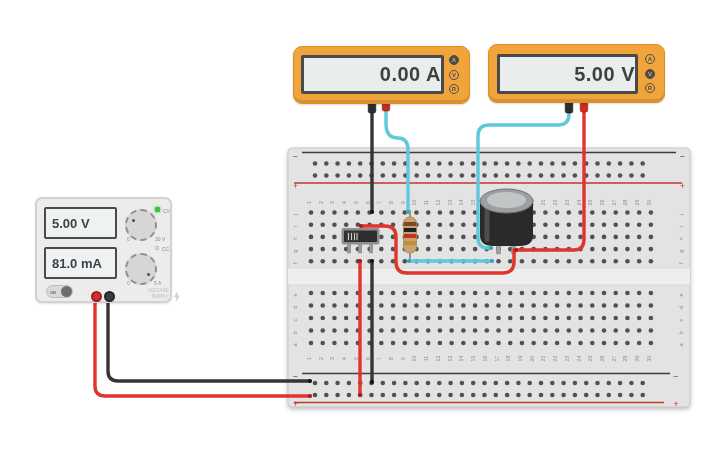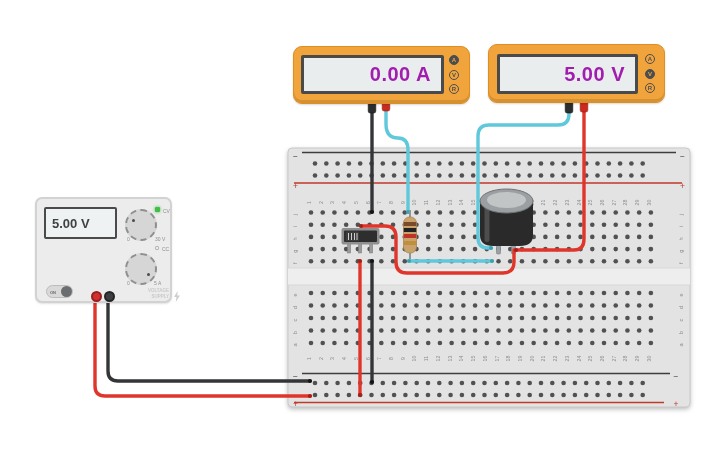--- a/index.html
+++ b/index.html
@@ -4,21 +4,21 @@
 <style>
   html,body{margin:0;padding:0;background:#ffffff;font-family:"Liberation Sans",sans-serif;}
   #canvas{position:relative;width:725px;height:453px;background:#ffffff;overflow:hidden;}
   #wiring{position:absolute;left:0;top:0;}
 
   
   .meter{position:absolute;background:#f2a43c;border:1px solid #e08e1f;border-radius:9px;
          box-shadow:inset 0 -3px 0 rgba(0,0,0,0.12), 0 1px 2px rgba(0,0,0,0.15);}
   .meter .display{position:absolute;background:#e9edee;border:3px solid #4a4a4a;border-radius:2px;
          display:flex;align-items:center;justify-content:flex-end;
-         font-weight:bold;font-size:20px;color:#a21caf;padding-right:10px;box-sizing:border-box;letter-spacing:0.5px;}
+         font-weight:bold;font-size:20px;color:#404040;box-sizing:border-box;letter-spacing:0.5px;}
   .mode-btn{position:absolute;width:10px;height:10px;border-radius:50%;border:1.2px solid #4a4e52;
          color:#4a4e52;font-size:6px;font-weight:bold;display:flex;align-items:center;justify-content:center;
          box-sizing:border-box;background:transparent;line-height:1;}
   .mode-btn.sel{background:#4a4e52;color:#f2a43c;}
 
   
   #psu{position:absolute;left:35px;top:197px;width:137px;height:106px;background:#ececec;
        border:2px solid #d2d2d2;border-radius:7px;box-sizing:border-box;box-shadow:0 1px 2px rgba(0,0,0,0.12);}
   .psu-display{position:absolute;left:7px;width:73px;height:32px;background:#eef2f2;border:2.5px solid #4a4a4a;
        border-radius:2px;box-sizing:border-box;display:flex;align-items:center;padding-left:6px;
@@ -652,20 +652,21 @@
 
   <div class="meter" style="left:488px;top:44px;width:175px;height:57px;">
     <div class="display" style="left:8px;top:9px;width:141px;height:40px;">5.00 V</div>
     <div class="mode-btn" style="left:156px;top:9px;">A</div>
     <div class="mode-btn sel" style="left:156px;top:23.5px;">V</div>
     <div class="mode-btn" style="left:156px;top:38px;">R</div>
   </div>
 
   <div id="psu">
     <div class="psu-display" style="top:8px;">5.00 V</div>
+    <div class="psu-display" style="top:48px;">81.0 mA</div>
 
     <div class="led" style="left:118px;top:8px;"></div>
     <div class="tiny" style="left:126px;top:9.5px;">CV</div>
 
     <div class="knob" style="top:10px;">
       <div class="dot" style="left:5px;top:8px;"></div>
     </div>
     <div class="tiny" style="left:90px;top:38px;">0</div>
     <div class="tiny" style="left:118px;top:38px;">30 V</div>
 

